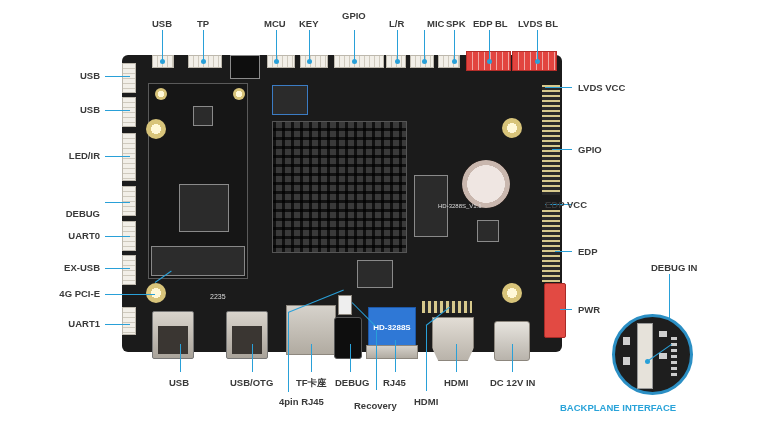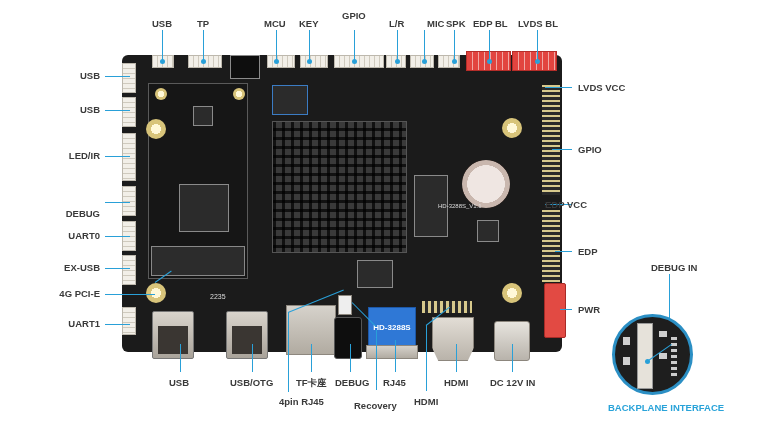--- a/index.html
+++ b/index.html
@@ -193,21 +193,21 @@
 <div class="backplane">
   <div class="fpc"></div>
   <div class="smd" style="left:8px;top:20px;width:7px;height:8px;"></div>
   <div class="smd" style="left:8px;top:40px;width:7px;height:8px;"></div>
   <div class="smd" style="left:44px;top:14px;width:8px;height:6px;"></div>
   <div class="smd" style="left:56px;top:20px;width:6px;height:40px;background:repeating-linear-gradient(180deg,#ccc 0 3px,#222 3px 6px);"></div>
   <div class="smd" style="left:44px;top:36px;width:8px;height:6px;"></div>
   <div class="dot" style="left:30px;top:42px;"></div>
   <div class="ln" style="left:32px;top:44px;width:30px;height:1px;transform:rotate(-35deg);transform-origin:left;"></div>
 </div>
-<div class="caption" style="left:608px;top:402px;">BACKPLANE INTERFACE</div>
+<div class="caption" style="left:560px;top:402px;">BACKPLANE INTERFACE</div>
 
 <div class="ln" style="left:180px;top:344px;width:1px;height:28px;"></div>
 <div class="lbl" style="left:169px;top:377px;">USB</div>
 
 <div class="ln" style="left:252px;top:344px;width:1px;height:28px;"></div>
 <div class="lbl" style="left:230px;top:377px;">USB/OTG</div>
 
 <div class="ln" style="left:311px;top:344px;width:1px;height:28px;"></div>
 <div class="lbl" style="left:296px;top:377px;">TF卡座</div>
 

